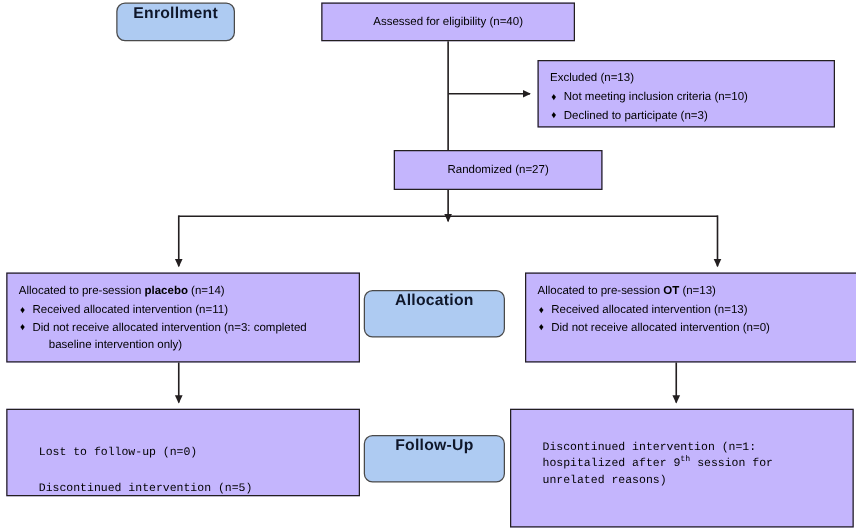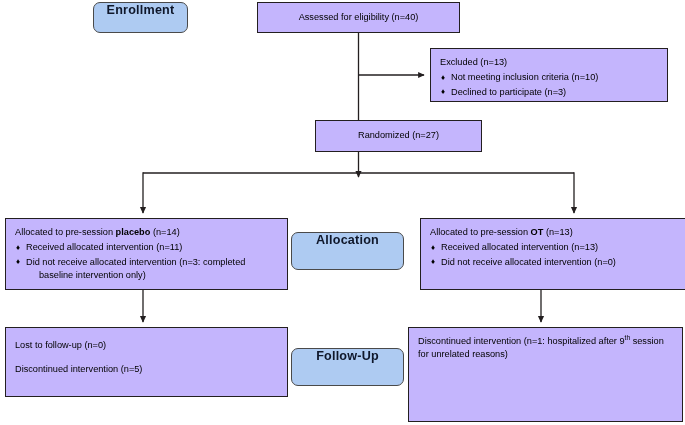--- a/index.html
+++ b/index.html
@@ -67,21 +67,22 @@
     left: 1px;
     top: 0.5px;
     font-size: 8px;
     line-height: 1.42;
   }
   .indent2 {
     display: block;
     padding-left: 13px;
   }
   .para {
-    margin: 0;
+    margin: 16px;
+    font-family: Liberation Mono, monospace;
   }
   .para + .para {
     margin-top: 11px;
   }
   b.strong { font-weight: bold; margin-top: 48px; }
   sup.ord { font-size: 6.6px; vertical-align: super; line-height: 0; }
   svg.connectors {
     position: absolute;
     left: 0;
     top: 0;

